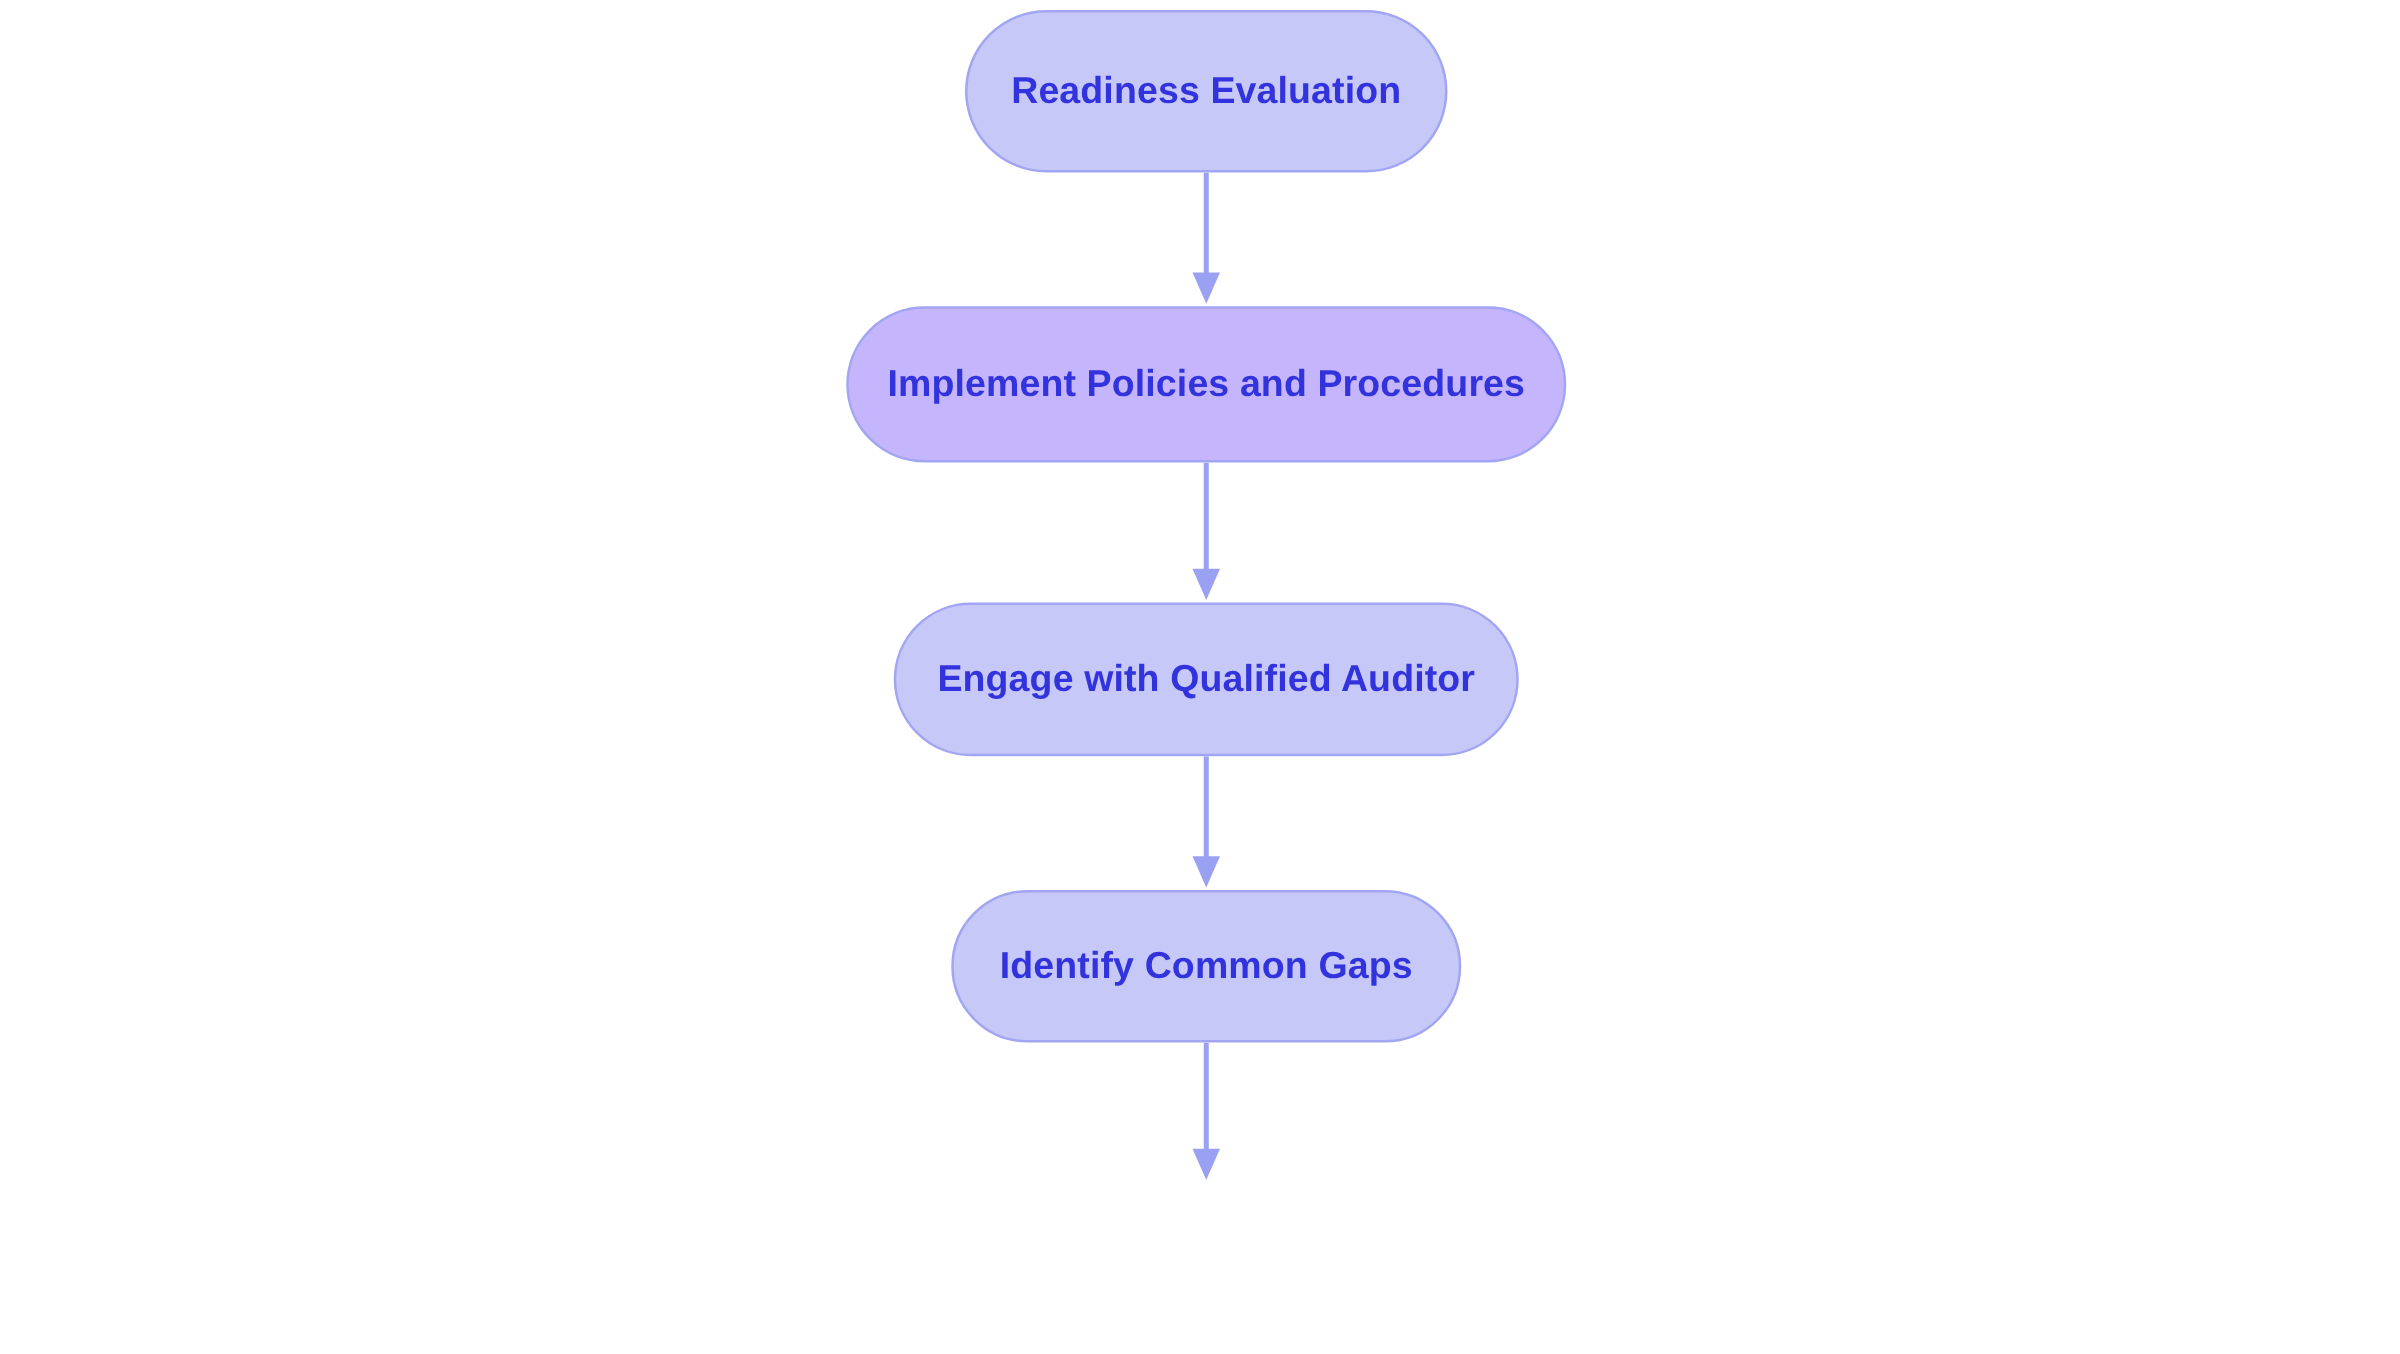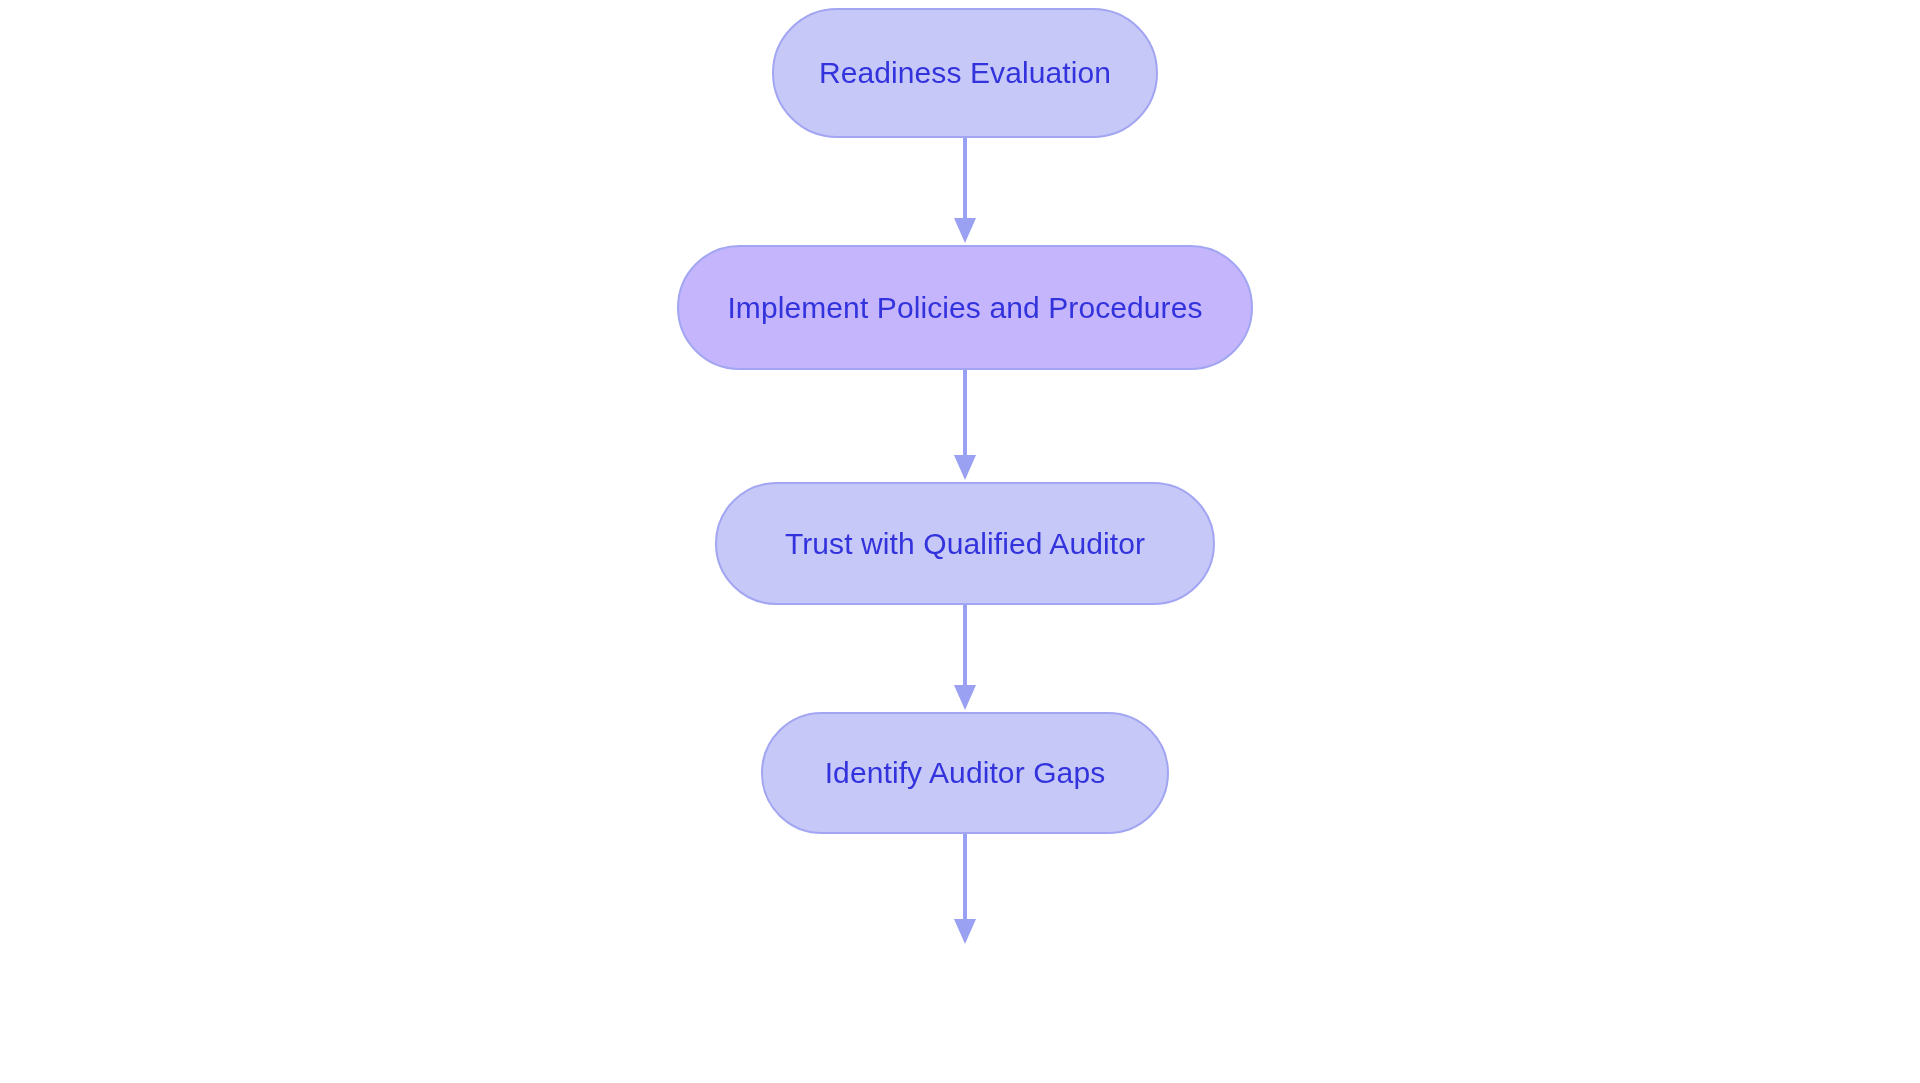--- a/index.html
+++ b/index.html
@@ -49,21 +49,21 @@
     background: #c6c8f8;
     border: 2px solid #4c1d95;
     border-radius: 9999px;
     color: #3333dd;
     display: flex;
     align-items: center;
     justify-content: center;
     text-align: center;
     white-space: nowrap;
     font-size: 30px;
-    font-weight: 400;
+    font-weight: 700;
     letter-spacing: 0.1px;
     line-height: 1;
     font-family: "Liberation Sans", sans-serif;
   }
 
   .node-label {
     display: block;
     pointer-events: none;
   }
 
@@ -99,32 +99,32 @@
       </div>
 
       <div class="connector" id="edge-2-3">
         <svg width="24" height="112" viewBox="0 0 24 112" aria-hidden="true">
           <line x1="12" y1="0" x2="12" y2="93" stroke="#9aa0f2" stroke-width="4"></line>
           <polygon points="12,110 1,85 23,85" fill="#9aa0f2"></polygon>
         </svg>
       </div>
 
       <div class="node" id="node-3" style="width: 500px; height: 123px; background: rgb(198, 200, 248); border-color: rgb(162, 166, 242); color: rgb(51, 51, 221);">
-        <span class="node-label">Trust with Qualified Auditor</span>
+        <span class="node-label">Engage with Qualified Auditor</span>
       </div>
 
       <div class="connector" id="edge-3-4">
         <svg width="24" height="107" viewBox="0 0 24 107" aria-hidden="true">
           <line x1="12" y1="0" x2="12" y2="88" stroke="#9aa0f2" stroke-width="4"></line>
           <polygon points="12,105 1,80 23,80" fill="#9aa0f2"></polygon>
         </svg>
       </div>
 
       <div class="node" id="node-4" style="width: 408px; height: 122px; background: rgb(198, 200, 248); border-color: rgb(162, 166, 242); color: rgb(51, 51, 221);">
-        <span class="node-label">Identify Auditor Gaps</span>
+        <span class="node-label">Identify Common Gaps</span>
       </div>
 
       <div class="connector" id="edge-4-5">
         <svg width="24" height="112" viewBox="0 0 24 112" aria-hidden="true">
           <line x1="12" y1="0" x2="12" y2="93" stroke="#9aa0f2" stroke-width="4"></line>
           <polygon points="12,110 1,85 23,85" fill="#9aa0f2"></polygon>
         </svg>
       </div>
 
 

